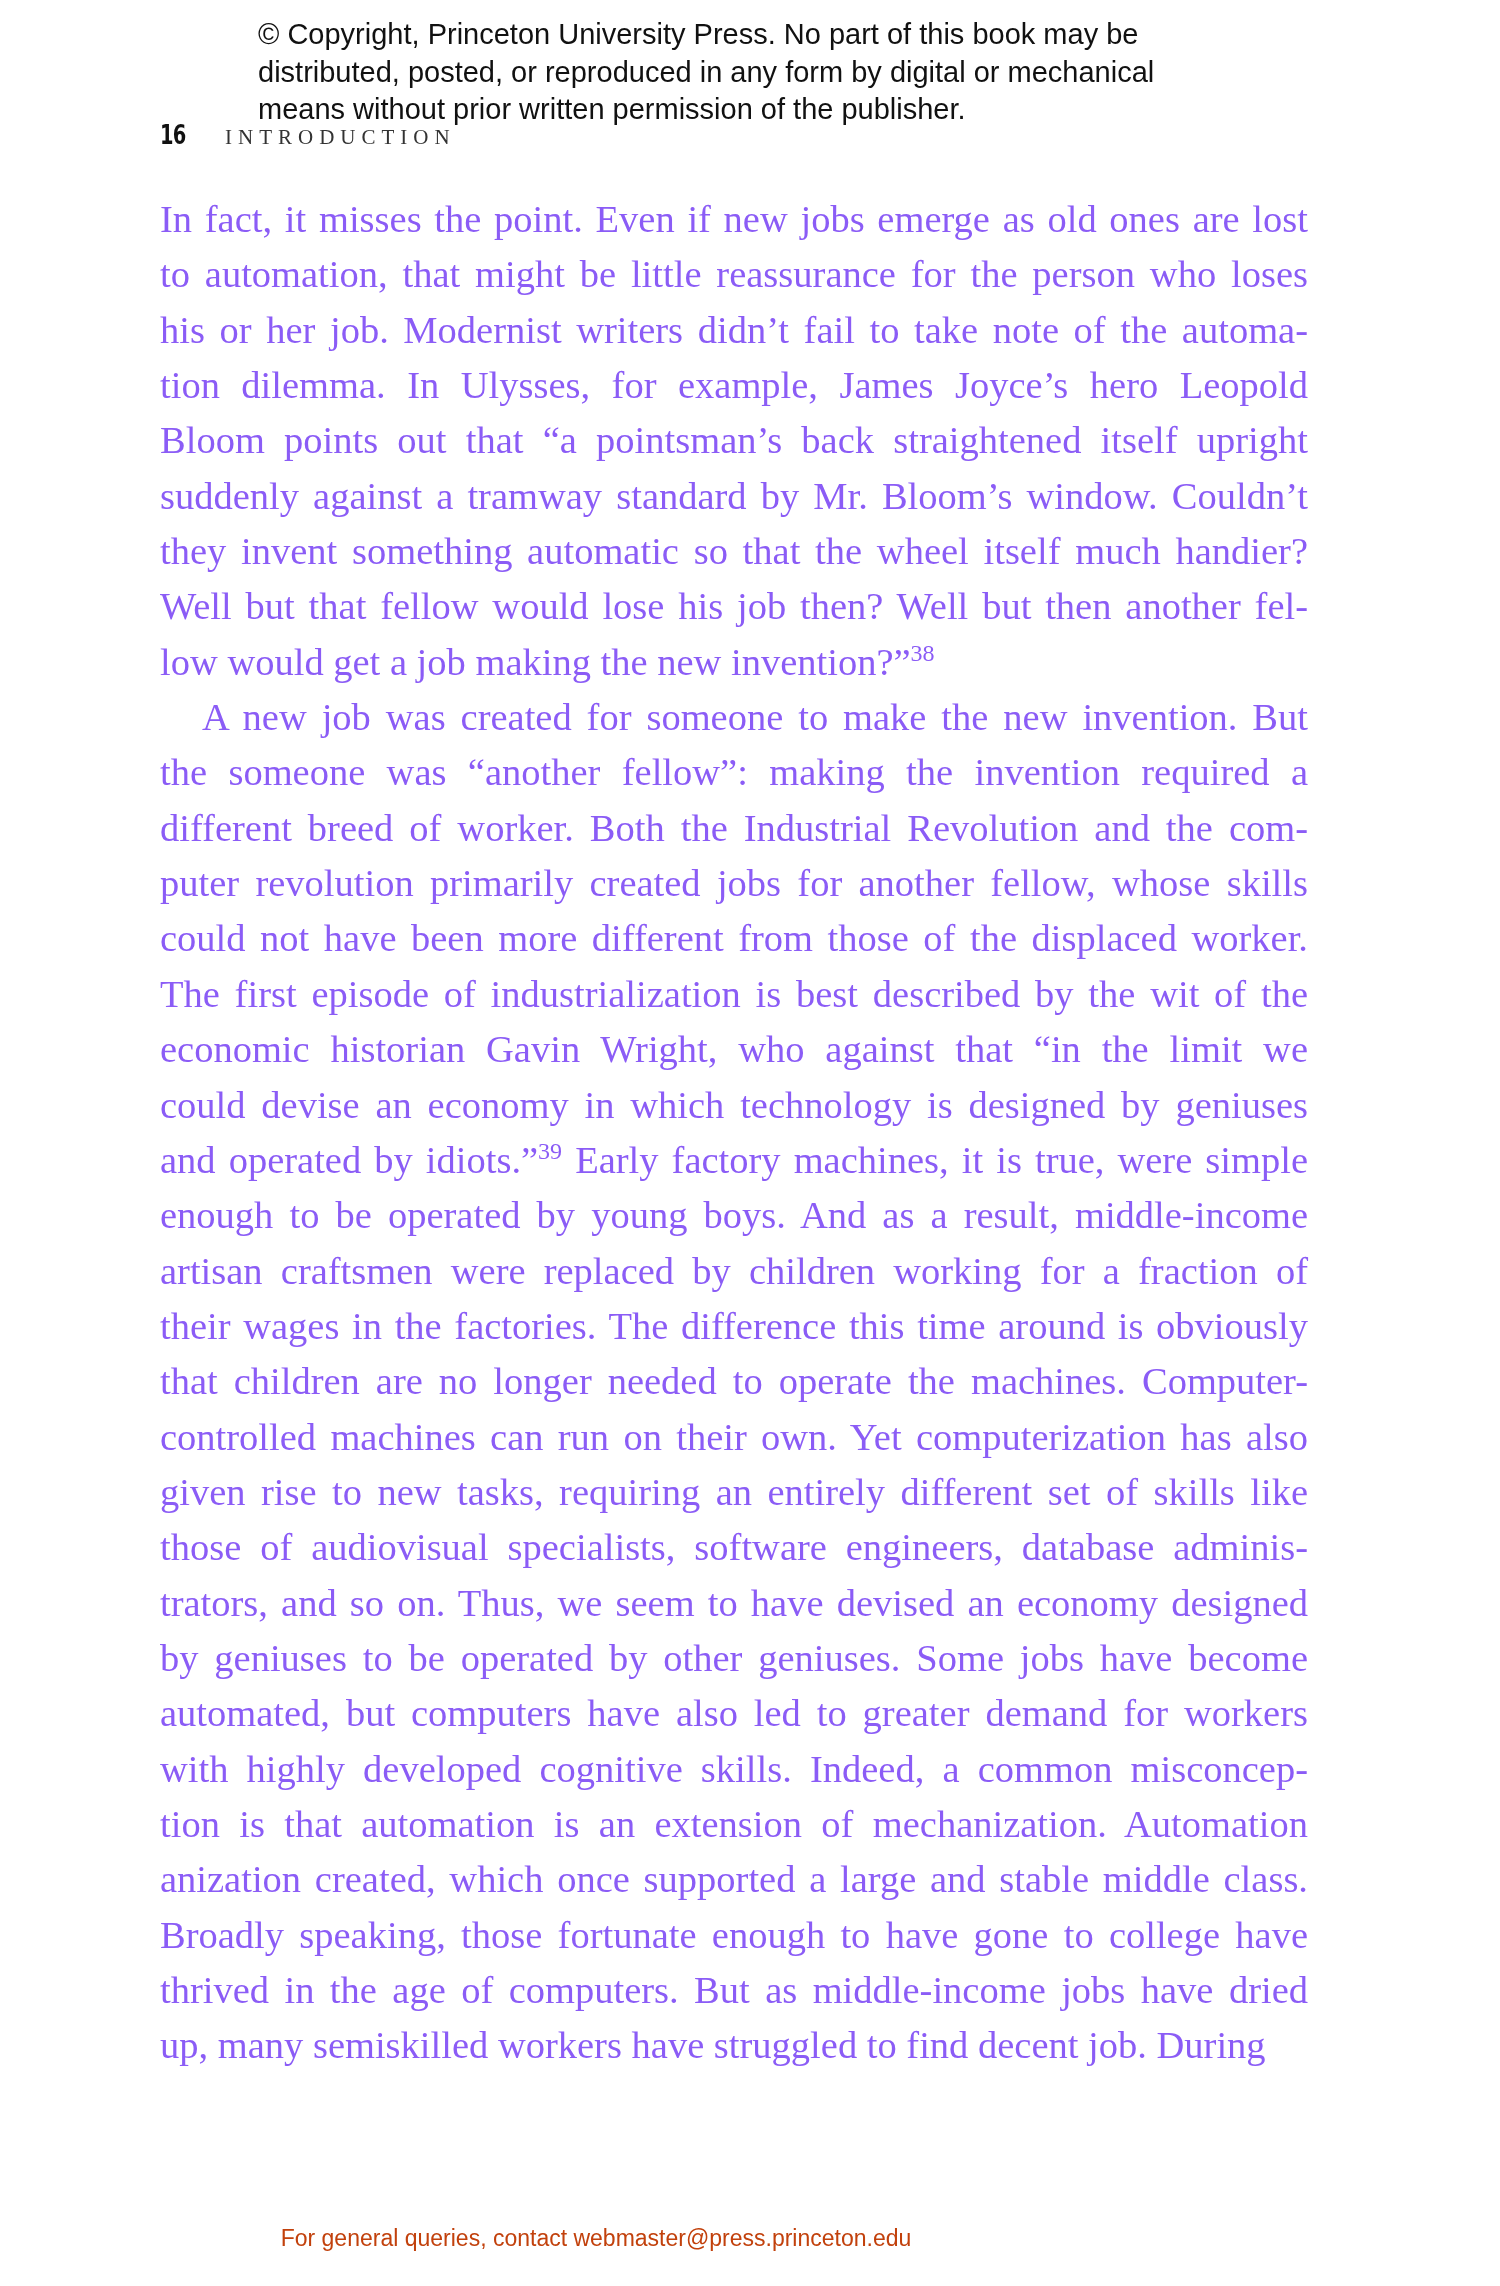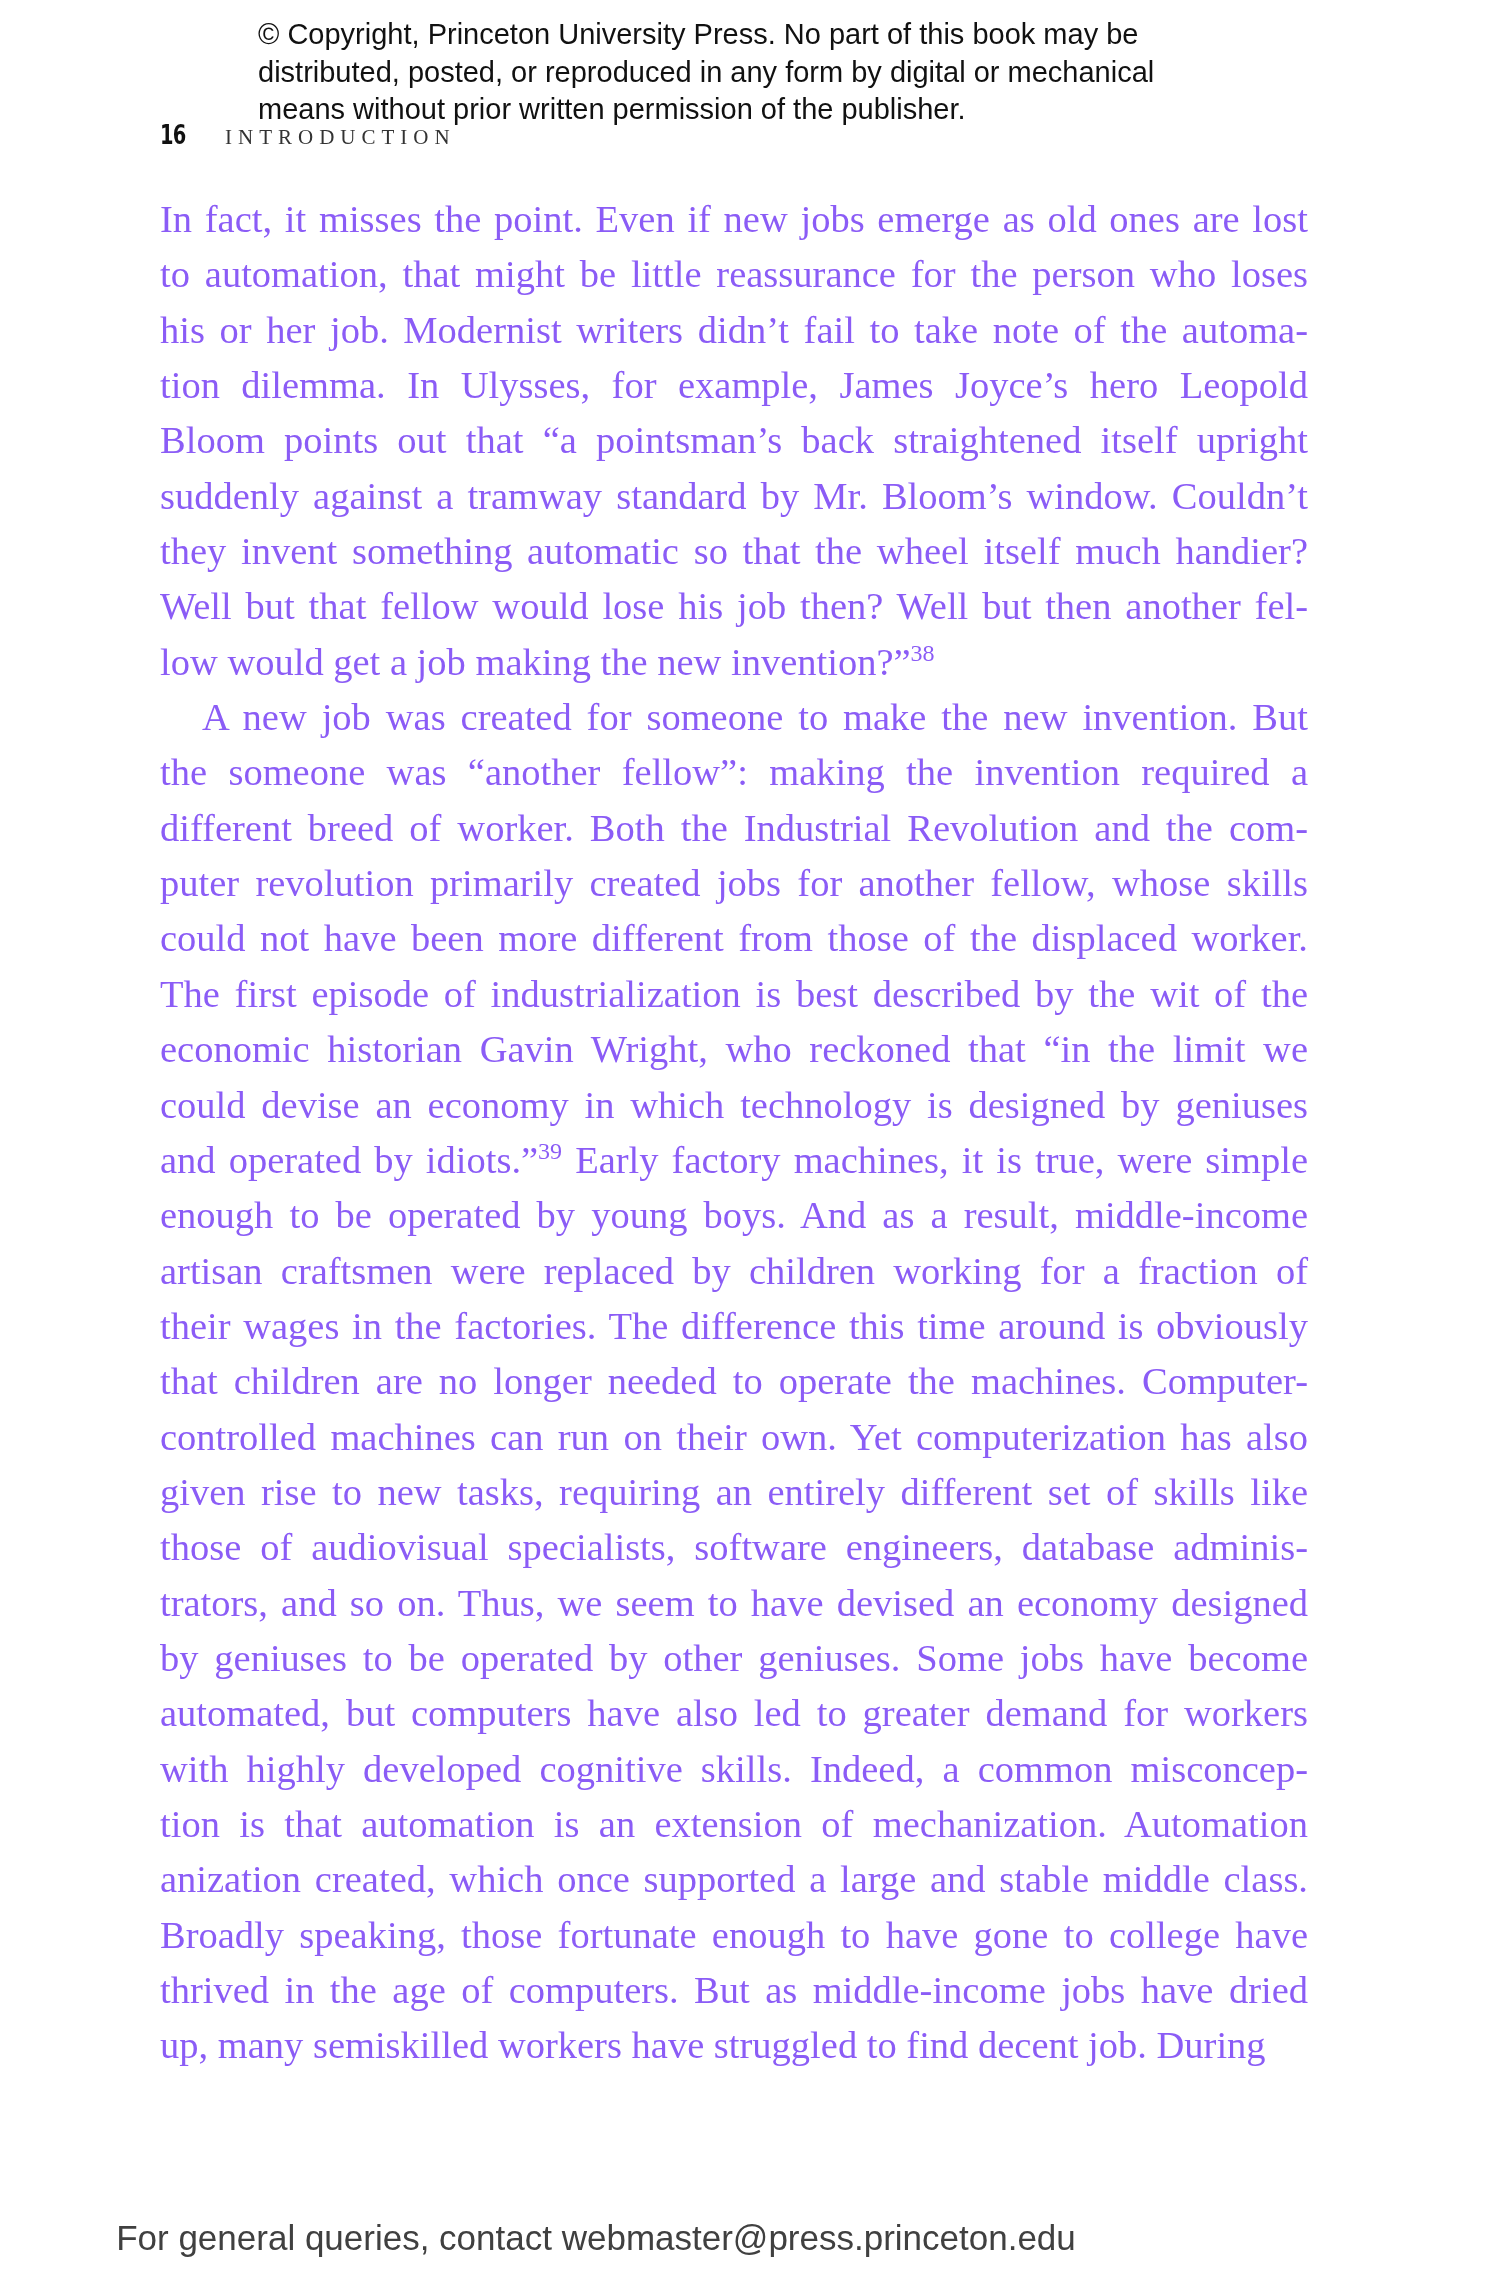--- a/index.html
+++ b/index.html
@@ -89,23 +89,23 @@
       line-height: 0;
       vertical-align: 14px;
     }
     .footer {
       position: absolute;
       left: 0;
       width: 1192px;
       top: 2222px;
       text-align: center;
       font-family: "Liberation Sans", sans-serif;
-      font-size: 35px;
+      font-size: 23px;
       line-height: 32px;
-      color: #404040;
+      color: #c2410c;
     }
   </style>
 </head>
 <body>
 
 <div class="copyright">
   <span class="cl">© Copyright, Princeton University Press. No part of this book may be</span>
   <span class="cl">distributed, posted, or reproduced in any form by digital or mechanical</span>
   <span class="cl">means without prior written permission of the publisher.</span>
 </div>
@@ -127,21 +127,21 @@
       <span class="line"><span>Well but that fellow would lose his job then? Well but then another fel-</span></span>
       <span class="line last"><span>low would get a job making the new invention?”</span><sup>38</sup></span>
     </div>
     <div>
       <span class="line indent"><span>A new job was created for someone to make the new invention. But</span></span>
       <span class="line"><span>the someone was “another fellow”: making the invention required a</span></span>
       <span class="line"><span>different breed of worker. Both the Industrial Revolution and the com-</span></span>
       <span class="line"><span>puter revolution primarily created jobs for another fellow, whose skills</span></span>
       <span class="line"><span>could not have been more different from those of the displaced worker.</span></span>
       <span class="line"><span>The first episode of industrialization is best described by the wit of the</span></span>
-      <span class="line"><span>economic historian Gavin Wright, who reckoned that “in the limit we</span></span>
+      <span class="line"><span>economic historian Gavin Wright, who against that “in the limit we</span></span>
       <span class="line"><span>could devise an economy in which technology is designed by geniuses</span></span>
       <span class="line"><span>and operated by idiots.”</span><sup>39</sup><span> Early factory machines, it is true, were simple</span></span>
       <span class="line"><span>enough to be operated by young boys. And as a result, middle-income</span></span>
       <span class="line"><span>artisan craftsmen were replaced by children working for a fraction of</span></span>
       <span class="line"><span>their wages in the factories. The difference this time around is obviously</span></span>
       <span class="line"><span>that children are no longer needed to operate the machines. Computer-</span></span>
       <span class="line"><span>controlled machines can run on their own. Yet computerization has also</span></span>
       <span class="line"><span>given rise to new tasks, requiring an entirely different set of skills like</span></span>
       <span class="line"><span>those of audiovisual specialists, software engineers, database adminis-</span></span>
       <span class="line"><span>trators, and so on. Thus, we seem to have devised an economy designed</span></span>

